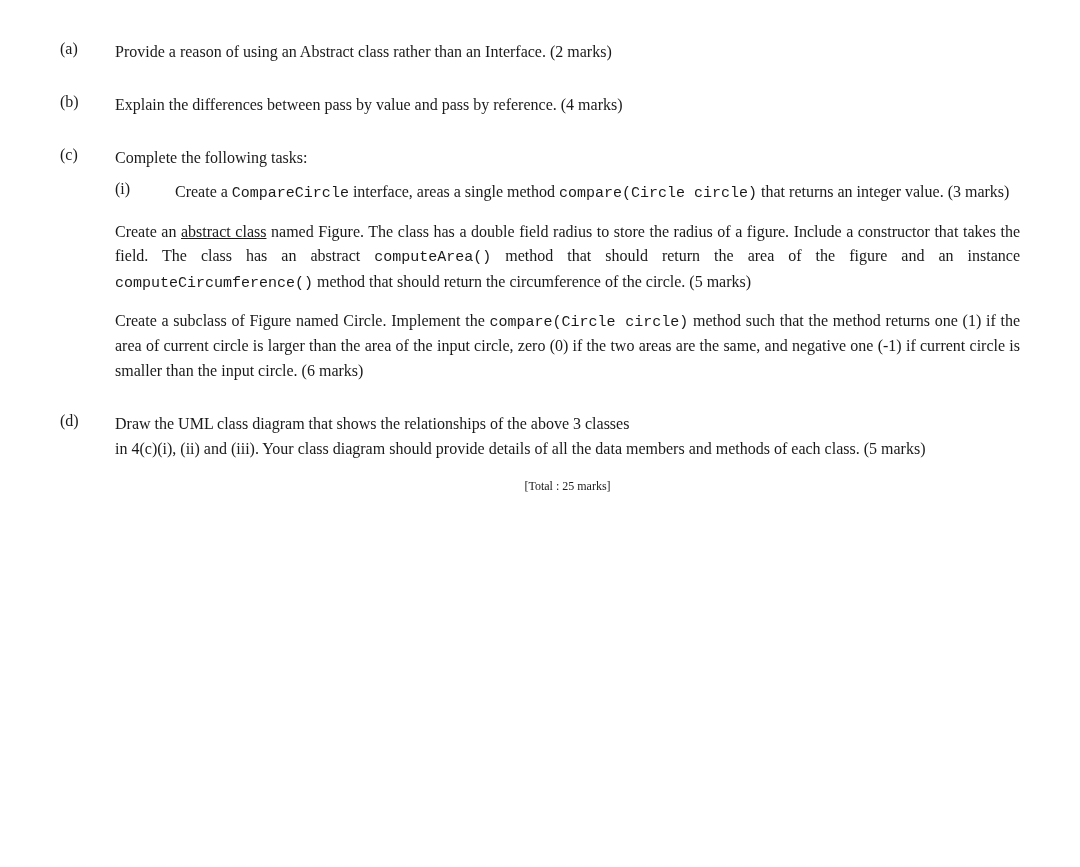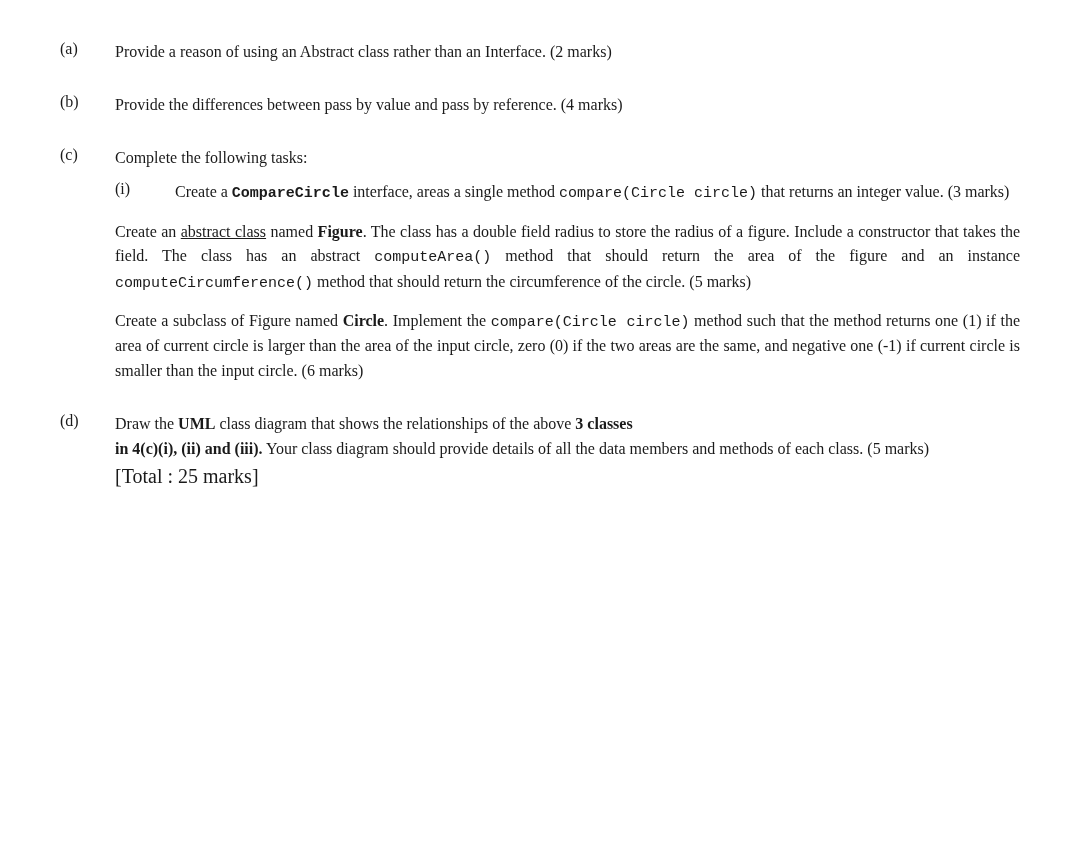--- a/index.html
+++ b/index.html
@@ -58,61 +58,61 @@
     .justified {
       text-align: justify;
     }
 
     code, .mono {
       font-family: "Courier New", Courier, monospace;
       font-size: 15px;
     }
 
     .bold {
-      font-weight: bold;
+      font-weight: normal;
     }
 
     .underline {
       text-decoration: underline;
     }
 
     .top-section {
       display: flex;
       margin-bottom: 28px;
     }
 
     .parts-wrapper {
       flex: 1;
     }
 
     .total-block {
-      text-align: left;
-      font-size: 20px;
-      margin-top: 0;
+      text-align: center;
+      font-size: 12px;
+      margin-top: 16px;
     }
   </style>
 </head>
 <body>
 
 <div class="exam-page">
 
   <div class="top-section">
     <div class="parts-wrapper">
 
       <div class="part-block">
         <div class="part-label">(a)</div>
         <div class="part-content justified">
           <span>Provide a reason of using an Abstract class rather than an Interface. </span><span class="marks">(2 marks)</span>
         </div>
       </div>
 
       <div class="part-block">
         <div class="part-label">(b)</div>
         <div class="part-content justified">
-          <span>Provide the differences between pass by value and pass by reference. </span><span class="marks">(4 marks)</span>
+          <span>Explain the differences between pass by value and pass by reference. </span><span class="marks">(4 marks)</span>
         </div>
       </div>
 
       <div class="part-block" style="flex-direction: column;">
         <div style="display:flex; width:100%;">
           <div class="part-label">(c)</div>
           <div class="part-content">
             <span>Complete the following tasks:</span>
           </div>
         </div>

